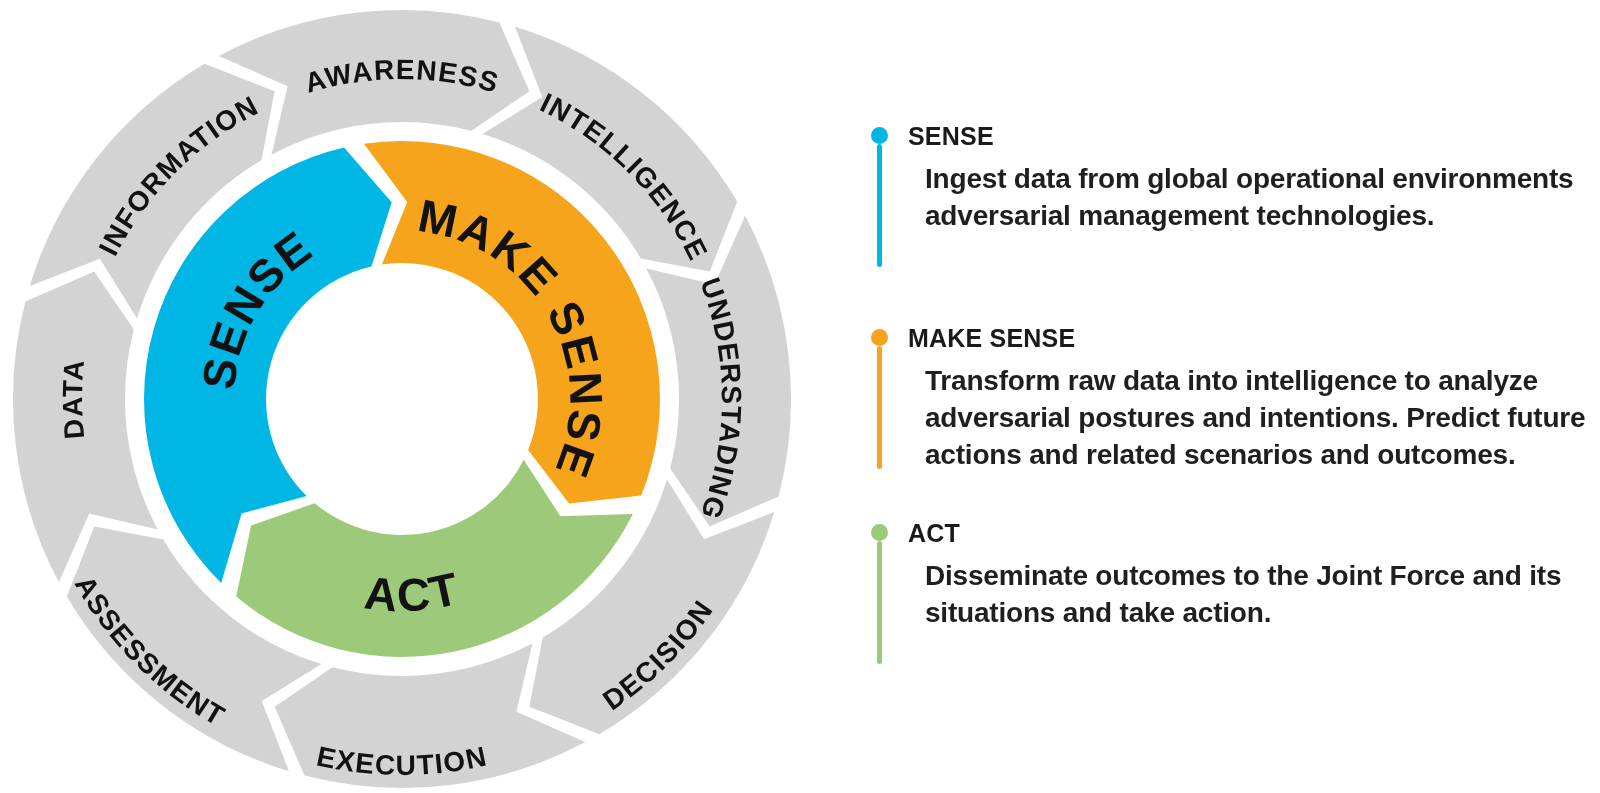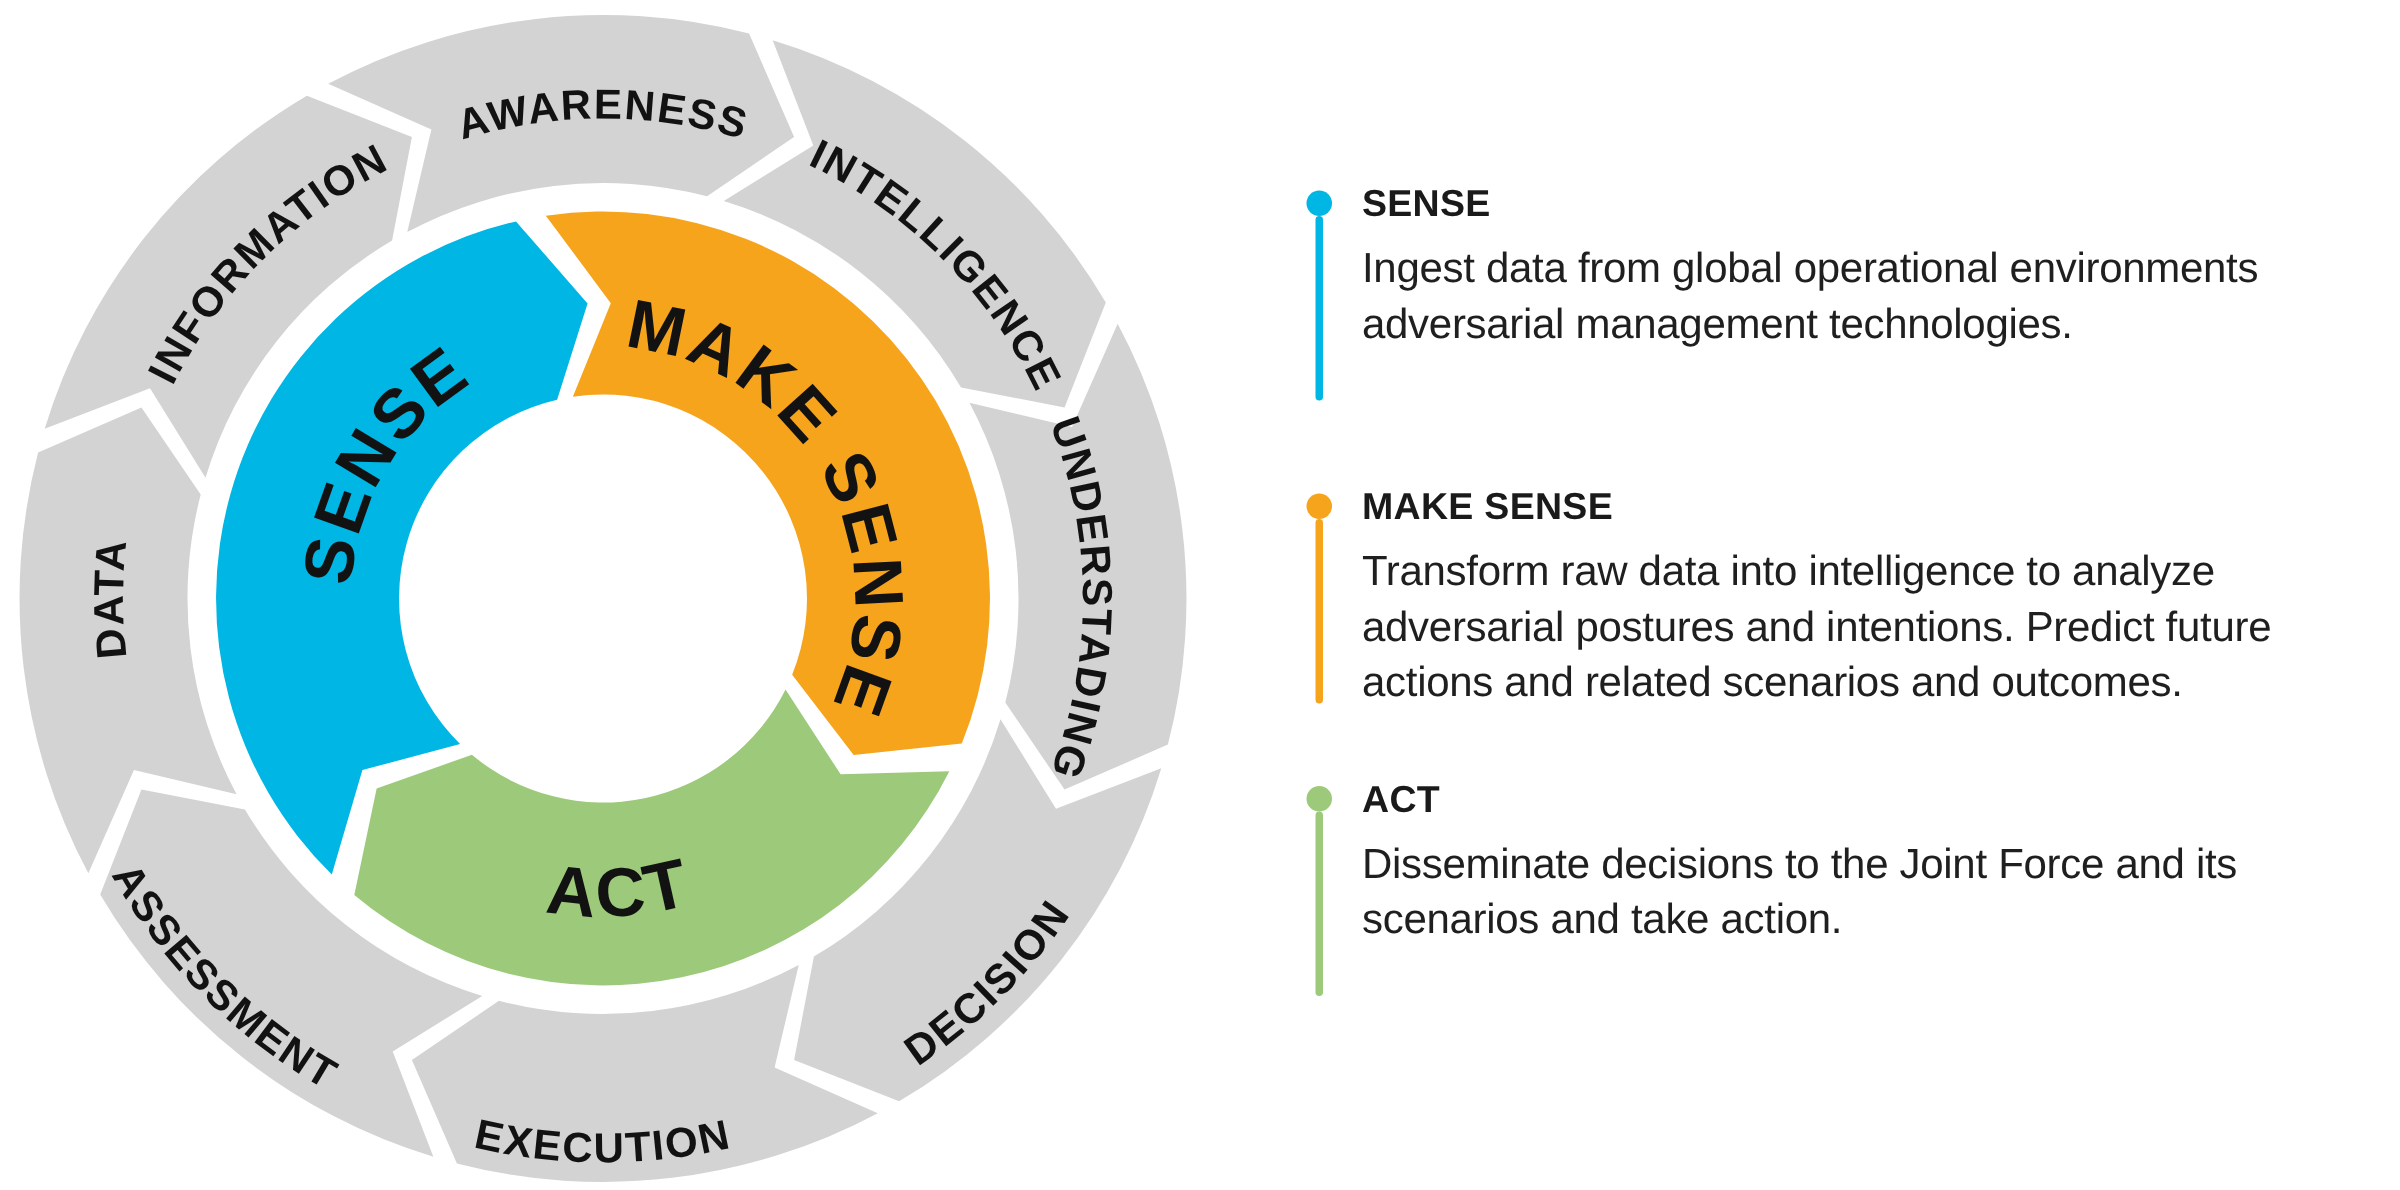--- a/index.html
+++ b/index.html
@@ -13,21 +13,21 @@
   .inner-label{font-size:46px;font-weight:700;letter-spacing:2px;}
   
   .legend{position:absolute;left:0;top:0;width:1600px;height:793px;pointer-events:none;}
   .legend-item{position:absolute;left:870px;display:flex;}
   .marker{position:relative;width:20px;flex:0 0 20px;}
   .dot{position:absolute;left:1px;top:6px;width:17px;height:17px;border-radius:50%;}
   .vline{position:absolute;left:7px;top:23px;width:5px;height:123px;border-radius:3px;}
   .content{margin-left:18px;}
   .legend-title{margin:0;font-size:25px;font-weight:700;line-height:30px;color:#1a1a1a;
                 letter-spacing:0.2px;}
-  .legend-body{margin:9px 0 0 0;}
+  .legend-body{margin:9px 0 0 17px;font-weight:bold;}
   .legend-line{display:block;white-space:nowrap;font-size:28px;line-height:37px;
                color:#1f1f1f;letter-spacing:-0.2px;}
 </style>
 </head>
 <body>
 
 <div class="canvas">
 
   <svg id="wheel" width="810" height="793" viewBox="0 0 810 793" aria-hidden="false">
       <defs>
@@ -99,20 +99,20 @@
     </div>
 
     <div class="legend-item" style="top:518px;">
       <div class="marker">
         <span class="dot" style="background: rgb(156, 202, 122);"></span>
         <span class="vline" style="background: rgb(156, 202, 122);"></span>
       </div>
       <div class="content">
         <h3 class="legend-title">ACT</h3>
         <p class="legend-body">
-          <span class="legend-line">Disseminate decisions to the Joint Force and its</span>
-          <span class="legend-line">scenarios and take action.</span>
+          <span class="legend-line">Disseminate outcomes to the Joint Force and its</span>
+          <span class="legend-line">situations and take action.</span>
         </p>
       </div>
     </div>
 
   </div>
 </div>
 
 </body></html>

